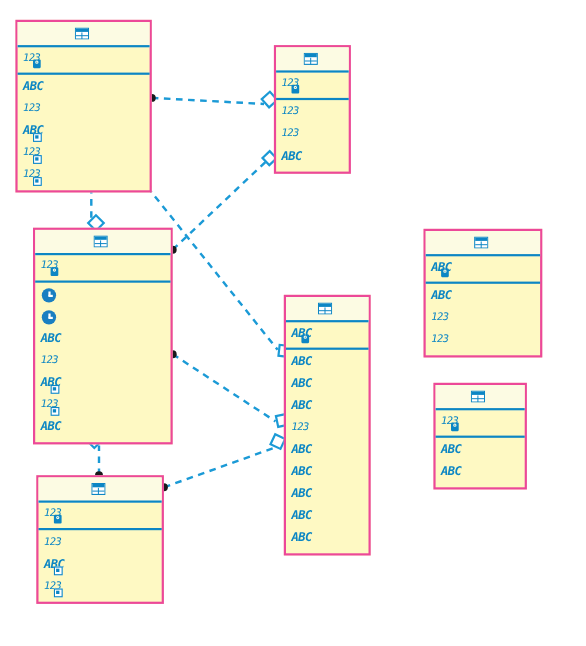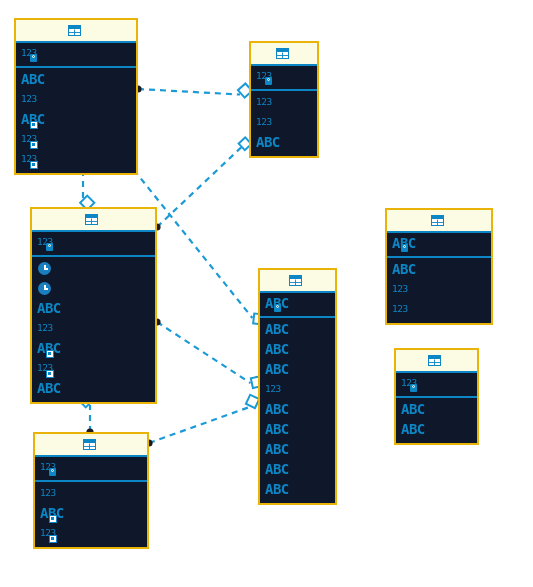--- a/index.html
+++ b/index.html
@@ -14,22 +14,23 @@
   #canvas{position:absolute;left:0;top:0;width:533px;height:587px;}
 
   
   #links{position:absolute;left:0;top:0;width:533px;height:587px;z-index:1;}
 
   
   .table{
     position:absolute;
     z-index:5;
     box-sizing:border-box;
-    border:2px solid #eab308;
-    background:#0f172a;
+    border:2px solid #ec4899;
+    background:#fef9c3;
+    font-style:italic;
   }
   .t-header{
     background:#fcfbe3;
     border-bottom:2px solid #0c86c4;
     height:21px;
     line-height:21px;
     text-align:center;
     font-size:12px;
     color:#1a1a1a;
     position:relative;
@@ -64,21 +65,21 @@
     margin-right:4px;
     position:relative;
     flex:0 0 auto;
   }
   .lbl{display:inline-block;}
 
   
   .ico .g{
     position:absolute;left:0;top:0;
     font-family:"DejaVu Sans Mono","Liberation Mono",monospace;
-    font-size:14px;
+    font-size:11px;
     font-weight:bold;
     color:#0c86c4;
     letter-spacing:-0.5px;
     line-height:12px;
   }
   .ico .g.num{font-weight:normal;font-size:9.5px;}
   
   .ico .badge-key{
     position:absolute;right:3px;bottom:-1px;
     width:7px;height:8px;

